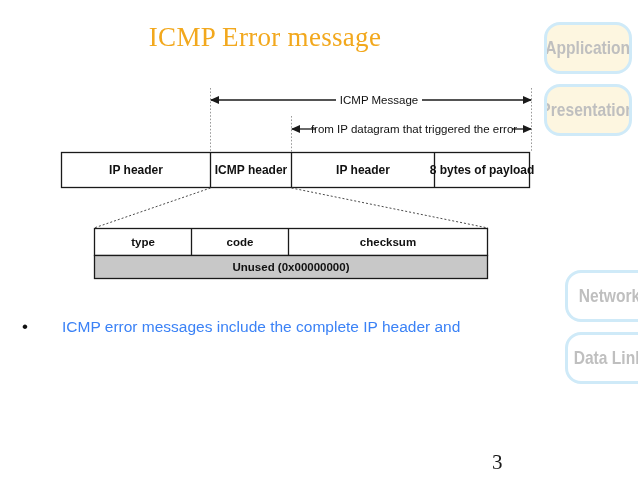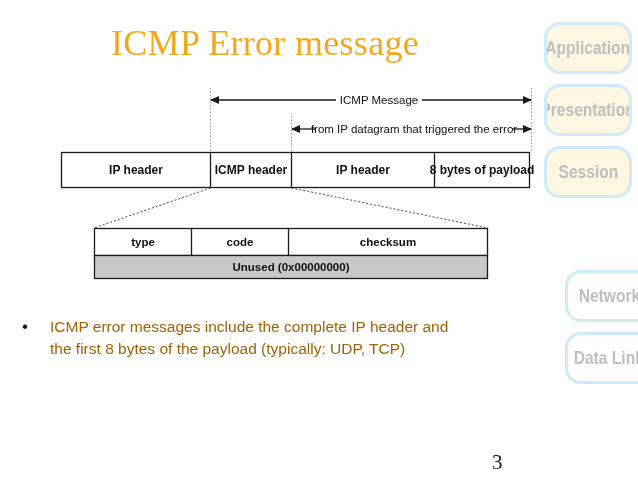--- a/index.html
+++ b/index.html
@@ -16,21 +16,21 @@
   }
 
   
   #slide-title {
     position: absolute;
     left: 0;
     top: 22px;
     width: 530px;
     text-align: center;
     font-family: "Liberation Serif", serif;
-    font-size: 36px;
+    font-size: 27px;
     color: #f2a81d;
     letter-spacing: 0.3px;
     white-space: nowrap;
   }
 
   
   #diagram {
     position: absolute;
     left: 16px;
     top: 0;
@@ -54,23 +54,24 @@
     font-size: 17px;
     line-height: 22px;
     color: #111111;
     text-align: left;
     padding-left: 4px;
   }
   #bullet-text {
     flex: 1 1 auto;
     font-size: 15.5px;
     line-height: 22px;
-    color: #a16207;
+    color: #3b82f6;
     text-align: justify;
     text-justify: inter-word;
+    margin-left: 12px;
   }
   #bullet-text .lastline {
     text-align: left;
   }
 
   
   #page-number {
     position: absolute;
     left: 492px;
     top: 450px;
@@ -175,35 +176,31 @@
       <rect x="78.5" y="255.5" width="393" height="23" fill="#c8c8c8" stroke="#1a1a1a" stroke-width="1.3"></rect>
       <text x="275" y="271" text-anchor="middle" font-family="Liberation Sans, sans-serif" font-size="11.5" font-weight="bold" fill="#111111">Unused (0x00000000)</text>
     </g>
   </svg>
 </div>
 
 <div id="bullet-block">
   <div id="bullet-marker">•</div>
   <div id="bullet-text">
     <div>ICMP error messages include the complete IP header and</div>
-    <div class="lastline">the first 8 bytes of the payload (typically: UDP, TCP)</div>
   </div>
 </div>
 
 <div id="page-number">3</div>
 
 <div id="osi-sidebar">
   <div class="osi-layer fill-cream" style="top:0px">
     <span class="osi-label">Application</span>
   </div>
   <div class="osi-layer fill-cream" style="top:62px">
     <span class="osi-label">Presentation</span>
   </div>
-  <div class="osi-layer fill-cream" style="top:124px">
-    <span class="osi-label">Session</span>
-  </div>
   <div class="osi-layer fill-white" style="top:248px">
     <span class="osi-label">Network</span>
   </div>
   <div class="osi-layer fill-white" style="top:310px">
     <span class="osi-label">Data Link</span>
   </div>
 </div>
 
 </body></html>

